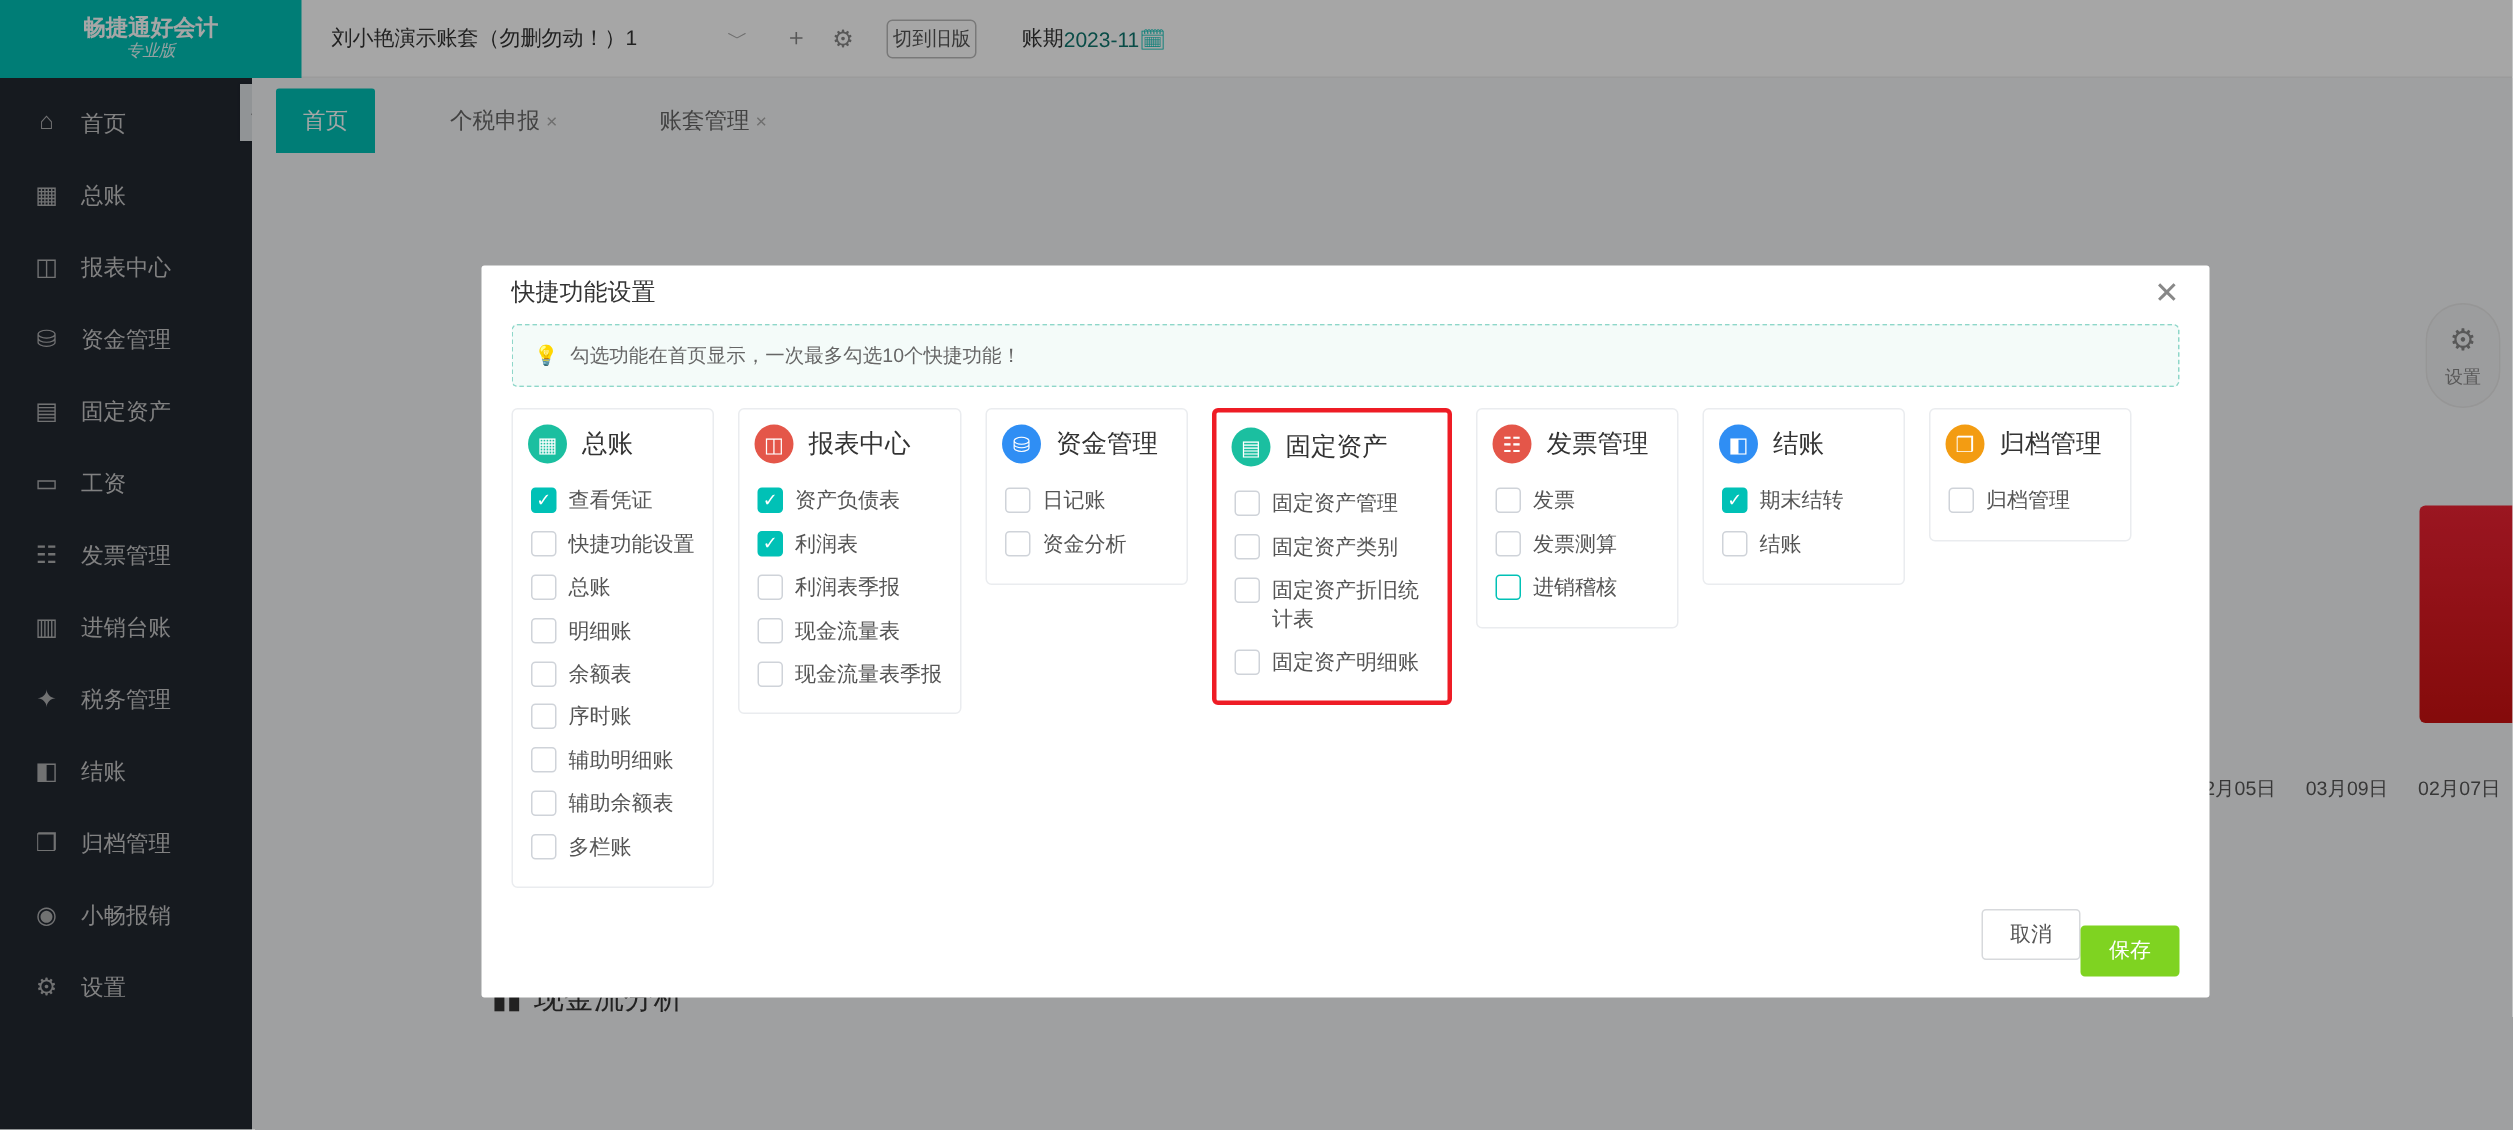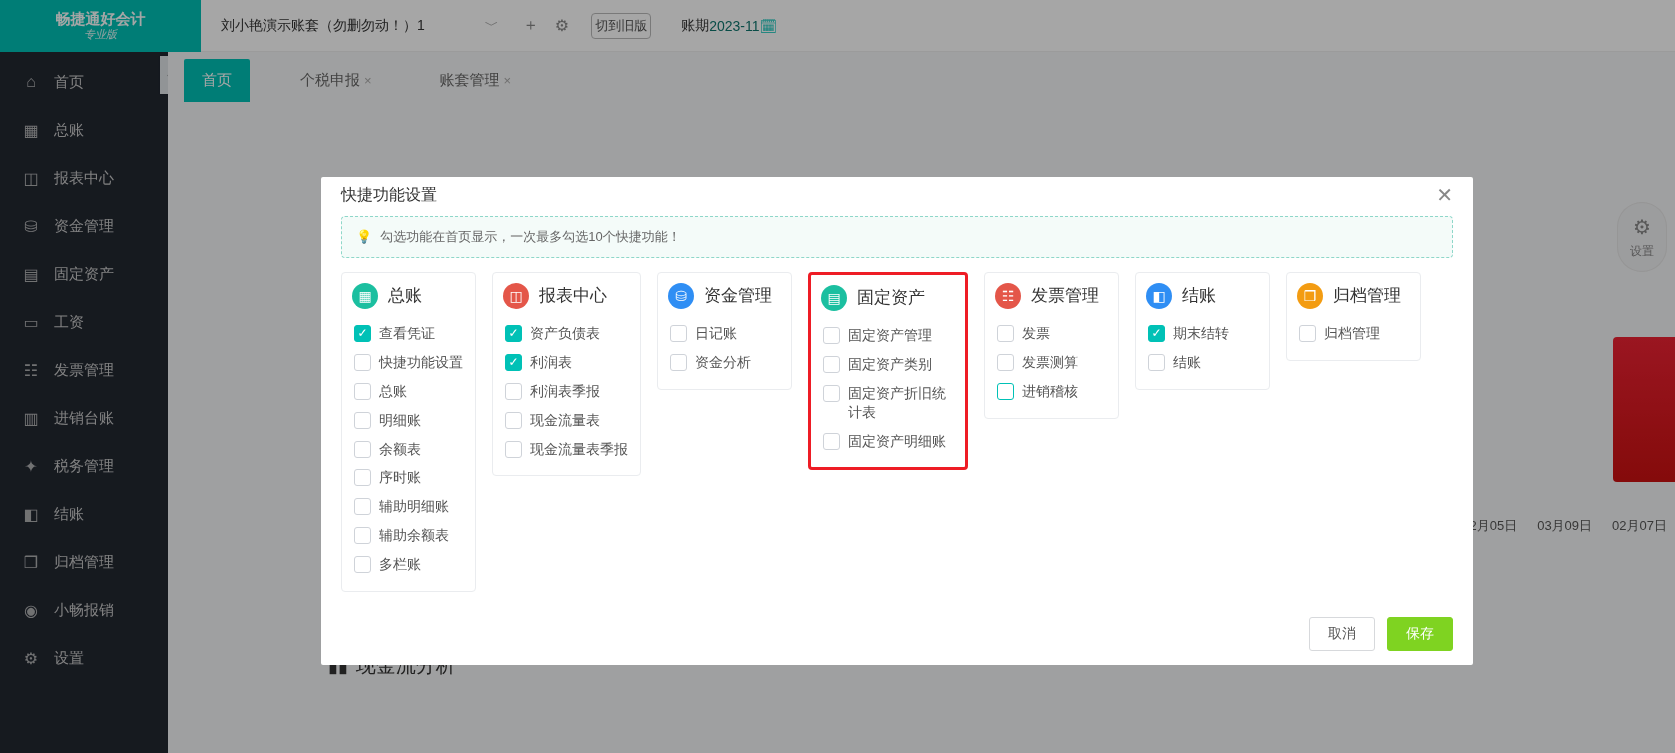--- a/index.html
+++ b/index.html
@@ -50,21 +50,21 @@
 .group { border: 1px solid #eaecef; border-radius: 4px; padding: 10px 10px 12px; min-width: 135px; }
 .group.highlight { border: 3px solid #ee1c25; }
 .group-h { display: flex; align-items: center; gap: 10px; font-size: 17px; color: #333; margin-bottom: 10px; }
 .g-ico { width: 26px; height: 26px; border-radius: 50%; display: flex; align-items: center; justify-content: center; color: #fff; font-size: 14px; }
 .g-ico.c1{background:#1bbfa0;} .g-ico.c2{background:#e45649;} .g-ico.c3{background:#2f8ef4;} .g-ico.c4{background:#1bbfa0;} .g-ico.c5{background:#e45649;} .g-ico.c6{background:#2f8ef4;} .g-ico.c7{background:#f39c12;}
 .opt { display: flex; align-items: flex-start; gap: 8px; font-size: 14px; color: #555; padding: 5px 2px; cursor: pointer; line-height: 1.35; }
 .cb { width: 17px; height: 17px; border: 1px solid #cfd3d9; border-radius: 3px; display: inline-flex; align-items: center; justify-content: center; font-size: 12px; color: #fff; flex: none; margin-top: 1px; }
 .cb.on { background: #00c1b6; border-color: #00c1b6; }
 .cb.bo { border-color: #00c1b6; }
 .opt-label { max-width: 105px; }
-.modal-foot { display: flex; justify-content: flex-end; gap: 12px; padding: 14px 20px; align-items: flex-end; }
+.modal-foot { display: flex; justify-content: flex-end; padding: 14px 20px; }
 .btn { min-width: 66px; height: 34px; border-radius: 3px; font-size: 14px; display: inline-flex; align-items: center; justify-content: center; cursor: pointer; }
 .btn-cancel { border: 1px solid #d7d9dc; color: #555; background: #fff; }
 .btn-save { background: #7fd321; color: #fff; border: 1px solid #7fd321; margin-top: 11px; }
 </style>
 </head>
 <body>
 
 <div class="header">
   <div class="logo-area">
     <div class="t1">畅捷通好会计</div>

